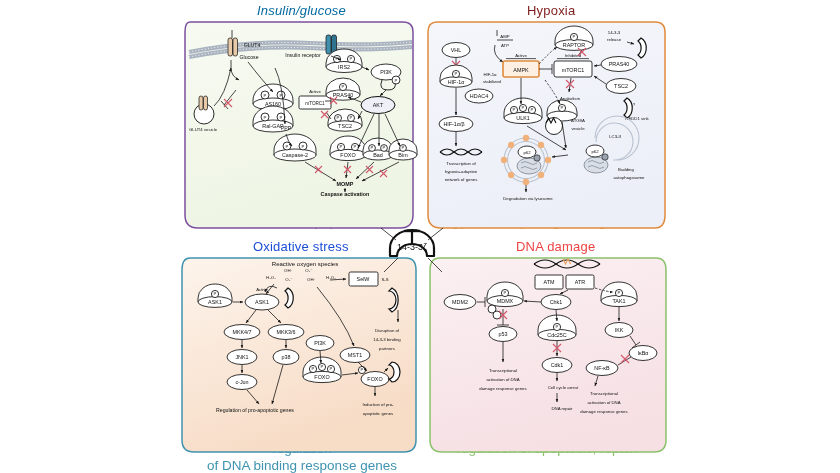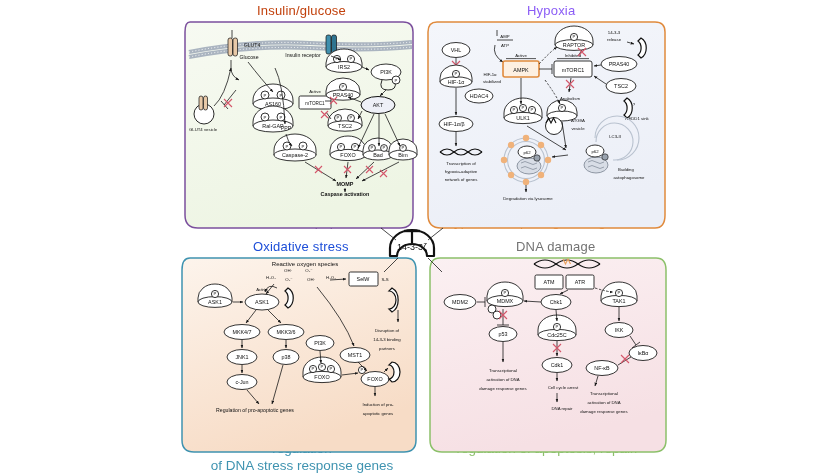--- a/index.html
+++ b/index.html
@@ -19,36 +19,36 @@
   .ln{stroke:#1a1a1a;stroke-width:.8;fill:none;}
   .ln-d{stroke:#1a1a1a;stroke-width:.8;fill:none;stroke-dasharray:2.2 1.6;}
   .nodefill{fill:#ffffff;stroke:#111;stroke-width:.85;}
   .xmark{stroke:#d4566a;stroke-width:1.1;fill:none;}
 </style>
 </head>
 <body>
 
 <div id="stage">
 
-  <div class="panel-title" style="left:257px;top:3px;color:#c2410c;">Insulin/glucose</div>
-  <div class="panel-title" style="left:527px;top:3px;color:#8b5cf6;">Hypoxia</div>
+  <div class="panel-title" style="left:257px;top:3px;color:#0369a1;font-style:italic;">Insulin/glucose</div>
+  <div class="panel-title" style="left:527px;top:3px;color:#7f1d1d;">Hypoxia</div>
   <div class="panel-title" style="left:253px;top:239px;color:#1d4ed8;">Oxidative stress</div>
-  <div class="panel-title" style="left:516px;top:239px;color:#737373;">DNA damage</div>
+  <div class="panel-title" style="left:516px;top:239px;color:#ef4444;">DNA damage</div>
 
   <div class="caption" style="left:186px;top:198px;width:228px;color:#7b4f9d;">
     <div>Cell growth, anabolic metabolism,</div>
     <div>inhibition of apoptosis</div>
   </div>
   <div class="caption" style="left:428px;top:198px;width:236px;color:#e08a3c;">
     <div>Cell survival, catabolic metabolism,</div>
     <div>hypoxia-adaptive gene regulation</div>
   </div>
   <div class="caption" style="left:182px;top:425px;width:240px;color:#3f93b0;">
     <div>Cell cycle arrest, transcriptional regulation</div>
-    <div>of DNA stress response genes</div>
+    <div>of DNA binding response genes</div>
   </div>
   <div class="caption" style="left:428px;top:425px;width:238px;color:#8cc06a;">
     <div>Repair of DNA damage, transcriptional</div>
     <div>regulation of apoptosis, repair.</div>
   </div>
 
   <svg width="840" height="473" viewBox="0 0 840 473">
     <defs>
       <marker id="ar" markerWidth="5" markerHeight="5" refX="4.2" refY="1.8" orient="auto">
           <path d="M0,0 L4.4,1.8 L0,3.6 z" fill="#1a1a1a"></path>

